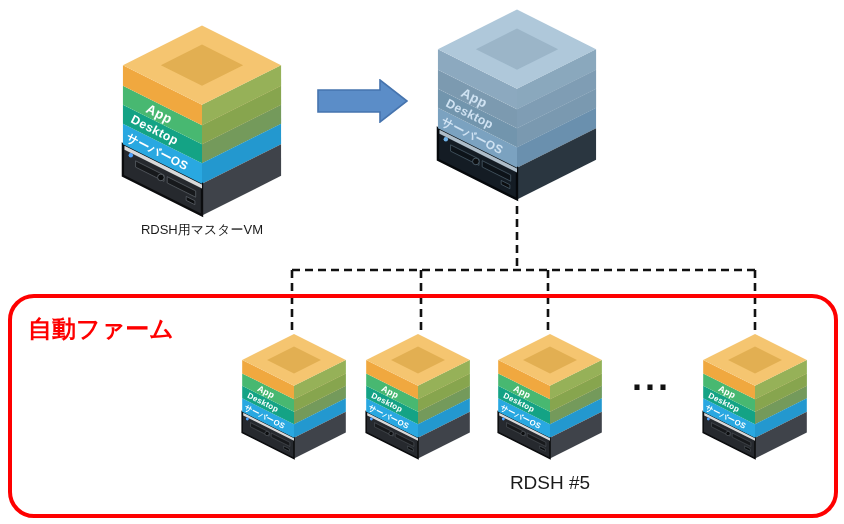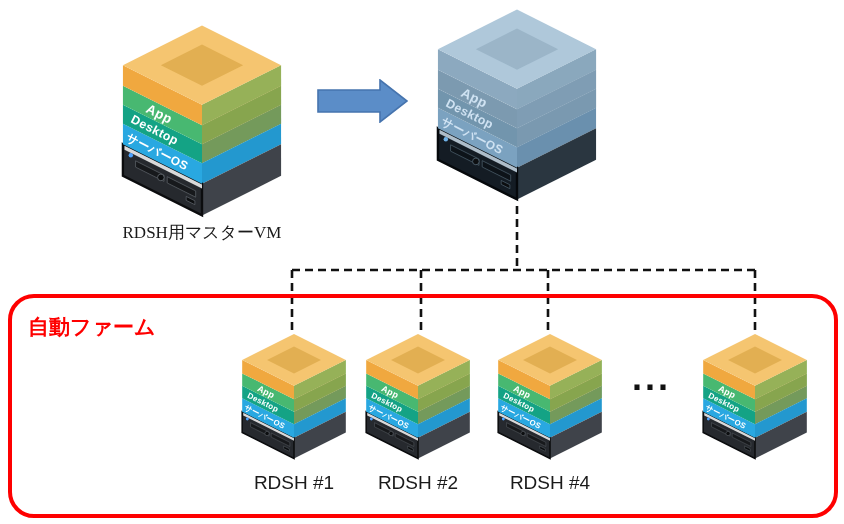--- a/index.html
+++ b/index.html
@@ -6,23 +6,23 @@
   .canvas{position:relative;width:844px;height:524px;background:#ffffff;overflow:hidden;
           font-family:"Liberation Sans",sans-serif;}
   .stack{position:absolute;}
   .stack svg{display:block;width:100%;height:auto;}
   .stack-lg{width:174px;}
   .stack-sm{width:114px;}
   #connector{position:absolute;left:0;top:0;width:844px;height:524px;pointer-events:none;z-index:1;}
   #connector line{stroke:var(--connector,#111);stroke-width:2.6;stroke-dasharray:8 5;fill:none;}
   .farm-box{position:absolute;left:8px;top:294px;width:830px;height:224px;box-sizing:border-box;
             border:4px solid var(--farm_border,#fe0000);border-radius:26px;z-index:2;background:transparent;}
-  .farm-label{position:absolute;left:28px;top:313px;font-size:21px;font-weight:bold;
+  .farm-label{position:absolute;left:28px;top:313px;font-size:24px;font-weight:bold;
               color:var(--farm_label,#fe0000);z-index:3;white-space:nowrap;}
-  .vm-label{position:absolute;font-size:17px;color:var(--label_text,#1a1a1a);text-align:center;z-index:3;white-space:nowrap;font-family:Liberation Serif, serif;}
+  .vm-label{position:absolute;font-size:13px;color:var(--label_text,#1a1a1a);text-align:center;z-index:3;white-space:nowrap;}
   .srv-label{position:absolute;top:472px;width:130px;font-size:19px;color:var(--label_text,#1a1a1a);
              text-align:center;z-index:3;white-space:nowrap;}
   #arrow{position:absolute;left:317px;top:79px;width:92px;height:44px;z-index:1;}
   .arrow-shape{fill:var(--arrow_fill,#5b8dc8);stroke:var(--arrow_stroke,#4674ae);stroke-width:1.6;}
   .dots{position:absolute;left:632px;top:360px;font-size:36px;font-weight:700;letter-spacing:3px;
         color:#111;z-index:3;line-height:1;}
   .z3{z-index:3;}
 </style>
 </head>
 <body>
@@ -200,17 +200,15 @@
         <polygon points="110,2 210,52 110,102 10,52" fill="#F5C570"></polygon>
         <polygon points="110,26 162,52 110,78 58,52" fill="#E2AF52"></polygon>
         <text transform="translate(38,111) rotate(26.57)" font-size="17" font-family="Liberation Sans,sans-serif" font-weight="bold" letter-spacing="0.5" fill="#FFFFFF">App</text>
         <text transform="translate(19,124) rotate(26.57)" font-size="15.5" font-family="Liberation Sans,sans-serif" font-weight="bold" letter-spacing="0.5" fill="#FFFFFF">Desktop</text>
         <text transform="translate(13,147) rotate(26.57)" font-size="15" font-family="Liberation Sans,sans-serif" font-weight="bold" letter-spacing="0.5" fill="#FFFFFF">サーバーOS</text>
       </svg>
     </div>
 
   <div class="dots">...</div>
 
-  <div class="srv-label" style="left:229px;">RDSH #1</div>
-  <div class="srv-label" style="left:353px;">RDSH #2</div>
-  <div class="srv-label" style="left:485px;">RDSH #4</div>
+  <div class="srv-label" style="left:485px;">RDSH #5</div>
 
 </div>
 
 </body></html>

